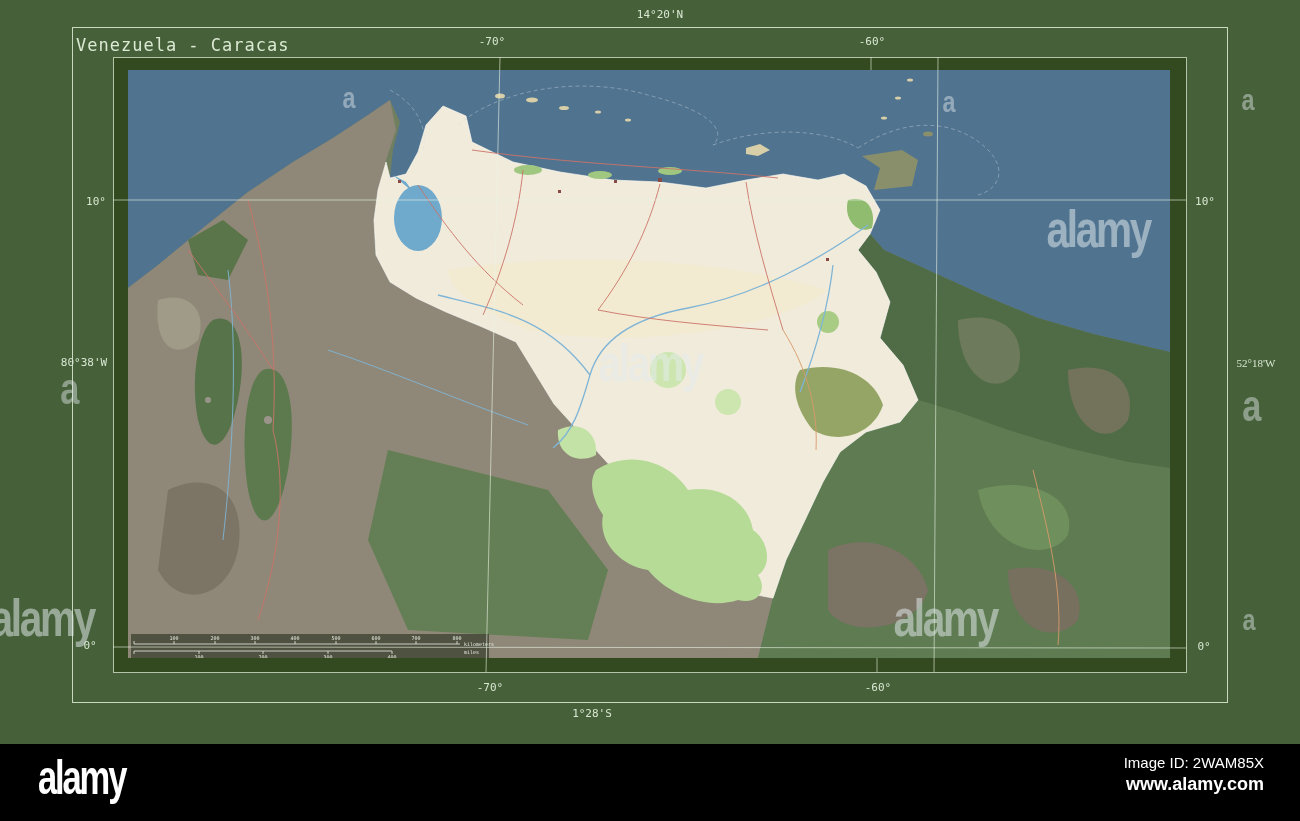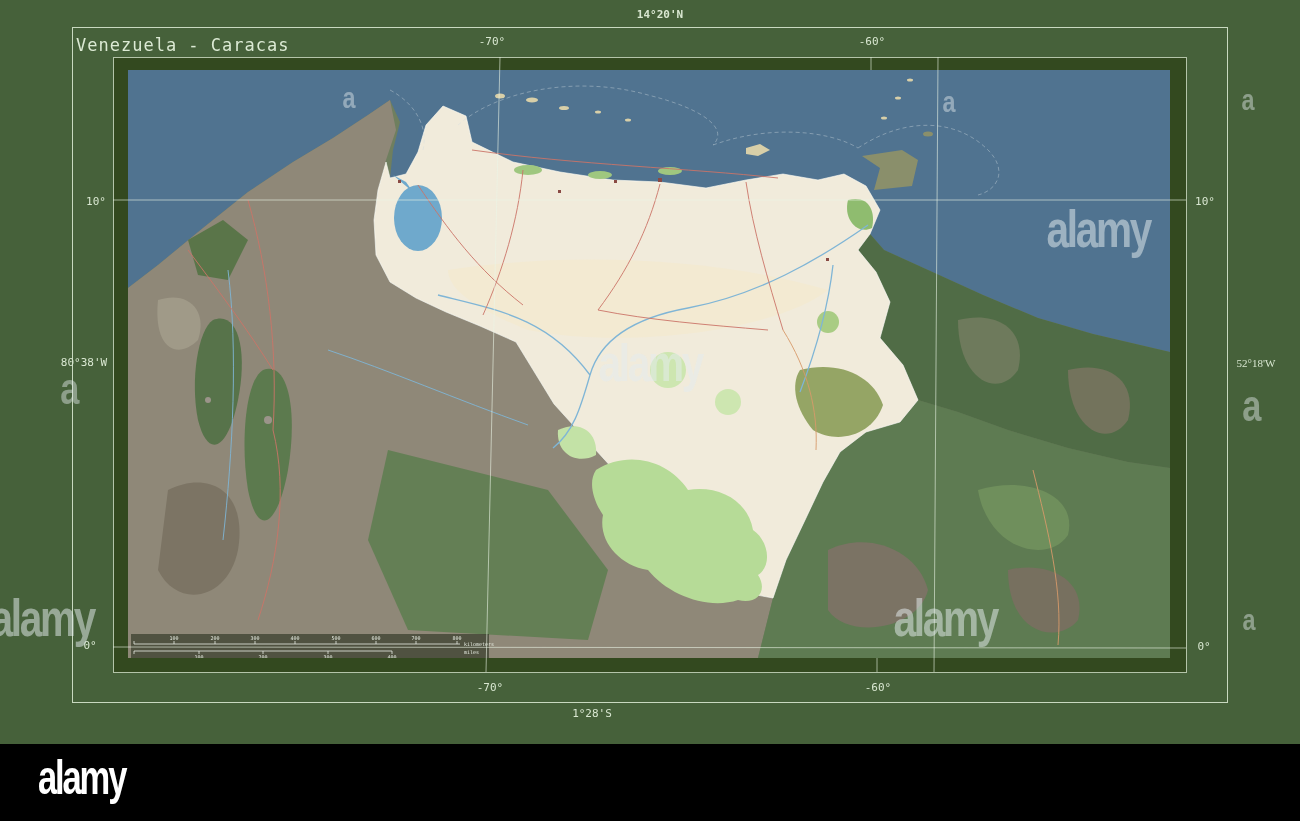--- a/index.html
+++ b/index.html
@@ -205,21 +205,21 @@
       <line x1="500" y1="57" x2="486" y2="672"></line>
       <line x1="938" y1="57" x2="934" y2="672"></line>
       <line x1="113" y1="200" x2="1186" y2="200"></line>
       <line x1="113" y1="647" x2="1186" y2="648"></line>
       <line x1="871" y1="57" x2="871" y2="70"></line>
       <line x1="877" y1="658" x2="877" y2="672"></line>
     </g>
   </svg>
 
   <div class="label title left-anchored" style="left:76px; top:36px;">Venezuela - Caracas</div>
-  <div class="label" style="left:660px; top:9px;font-weight:bold;">14°20'N</div>
+  <div class="label" style="left:660px; top:9px;">14°20'N</div>
   <div class="label" style="left:592px; top:708px;">1°28'S</div>
   <div class="label" style="left:54px; top:357px;margin-left:30px;">80°38'W</div>
   <div class="label" style="left:1256px; top:357px;font-family:Liberation Serif, serif;">52°18'W</div>
   <div class="label" style="left:492px; top:36px;">-70°</div>
   <div class="label" style="left:872px; top:36px;">-60°</div>
   <div class="label" style="left:490px; top:682px;">-70°</div>
   <div class="label" style="left:878px; top:682px;">-60°</div>
   <div class="label" style="left:96px; top:196px;">10°</div>
   <div class="label" style="left:90px; top:640px;">0°</div>
   <div class="label" style="left:1205px; top:196px;">10°</div>
@@ -231,15 +231,19 @@
   <div class="wm wm-big" style="left:-38px; top:592px;"><span>alamy</span></div>
   <div class="wm wm-med" style="left:39px; top:367px;"><span>a</span></div>
   <div class="wm wm-med" style="left:1221px; top:384px;"><span>a</span></div>
   <div class="wm wm-sml" style="left:328px; top:83px;"><span>a</span></div>
   <div class="wm wm-sml" style="left:928px; top:87px;"><span>a</span></div>
   <div class="wm wm-sml" style="left:1227px; top:85px;"><span>a</span></div>
   <div class="wm wm-sml" style="left:1228px; top:605px;"><span>a</span></div>
 
   <div class="footer">
     <div class="footer-logo">alamy</div>
+    <div class="footer-right">
+      <div class="footer-id">Image ID: 2WAM85X</div>
+      <div class="footer-url">www.alamy.com</div>
+    </div>
   </div>
 
 </div>
 
 </body></html>

